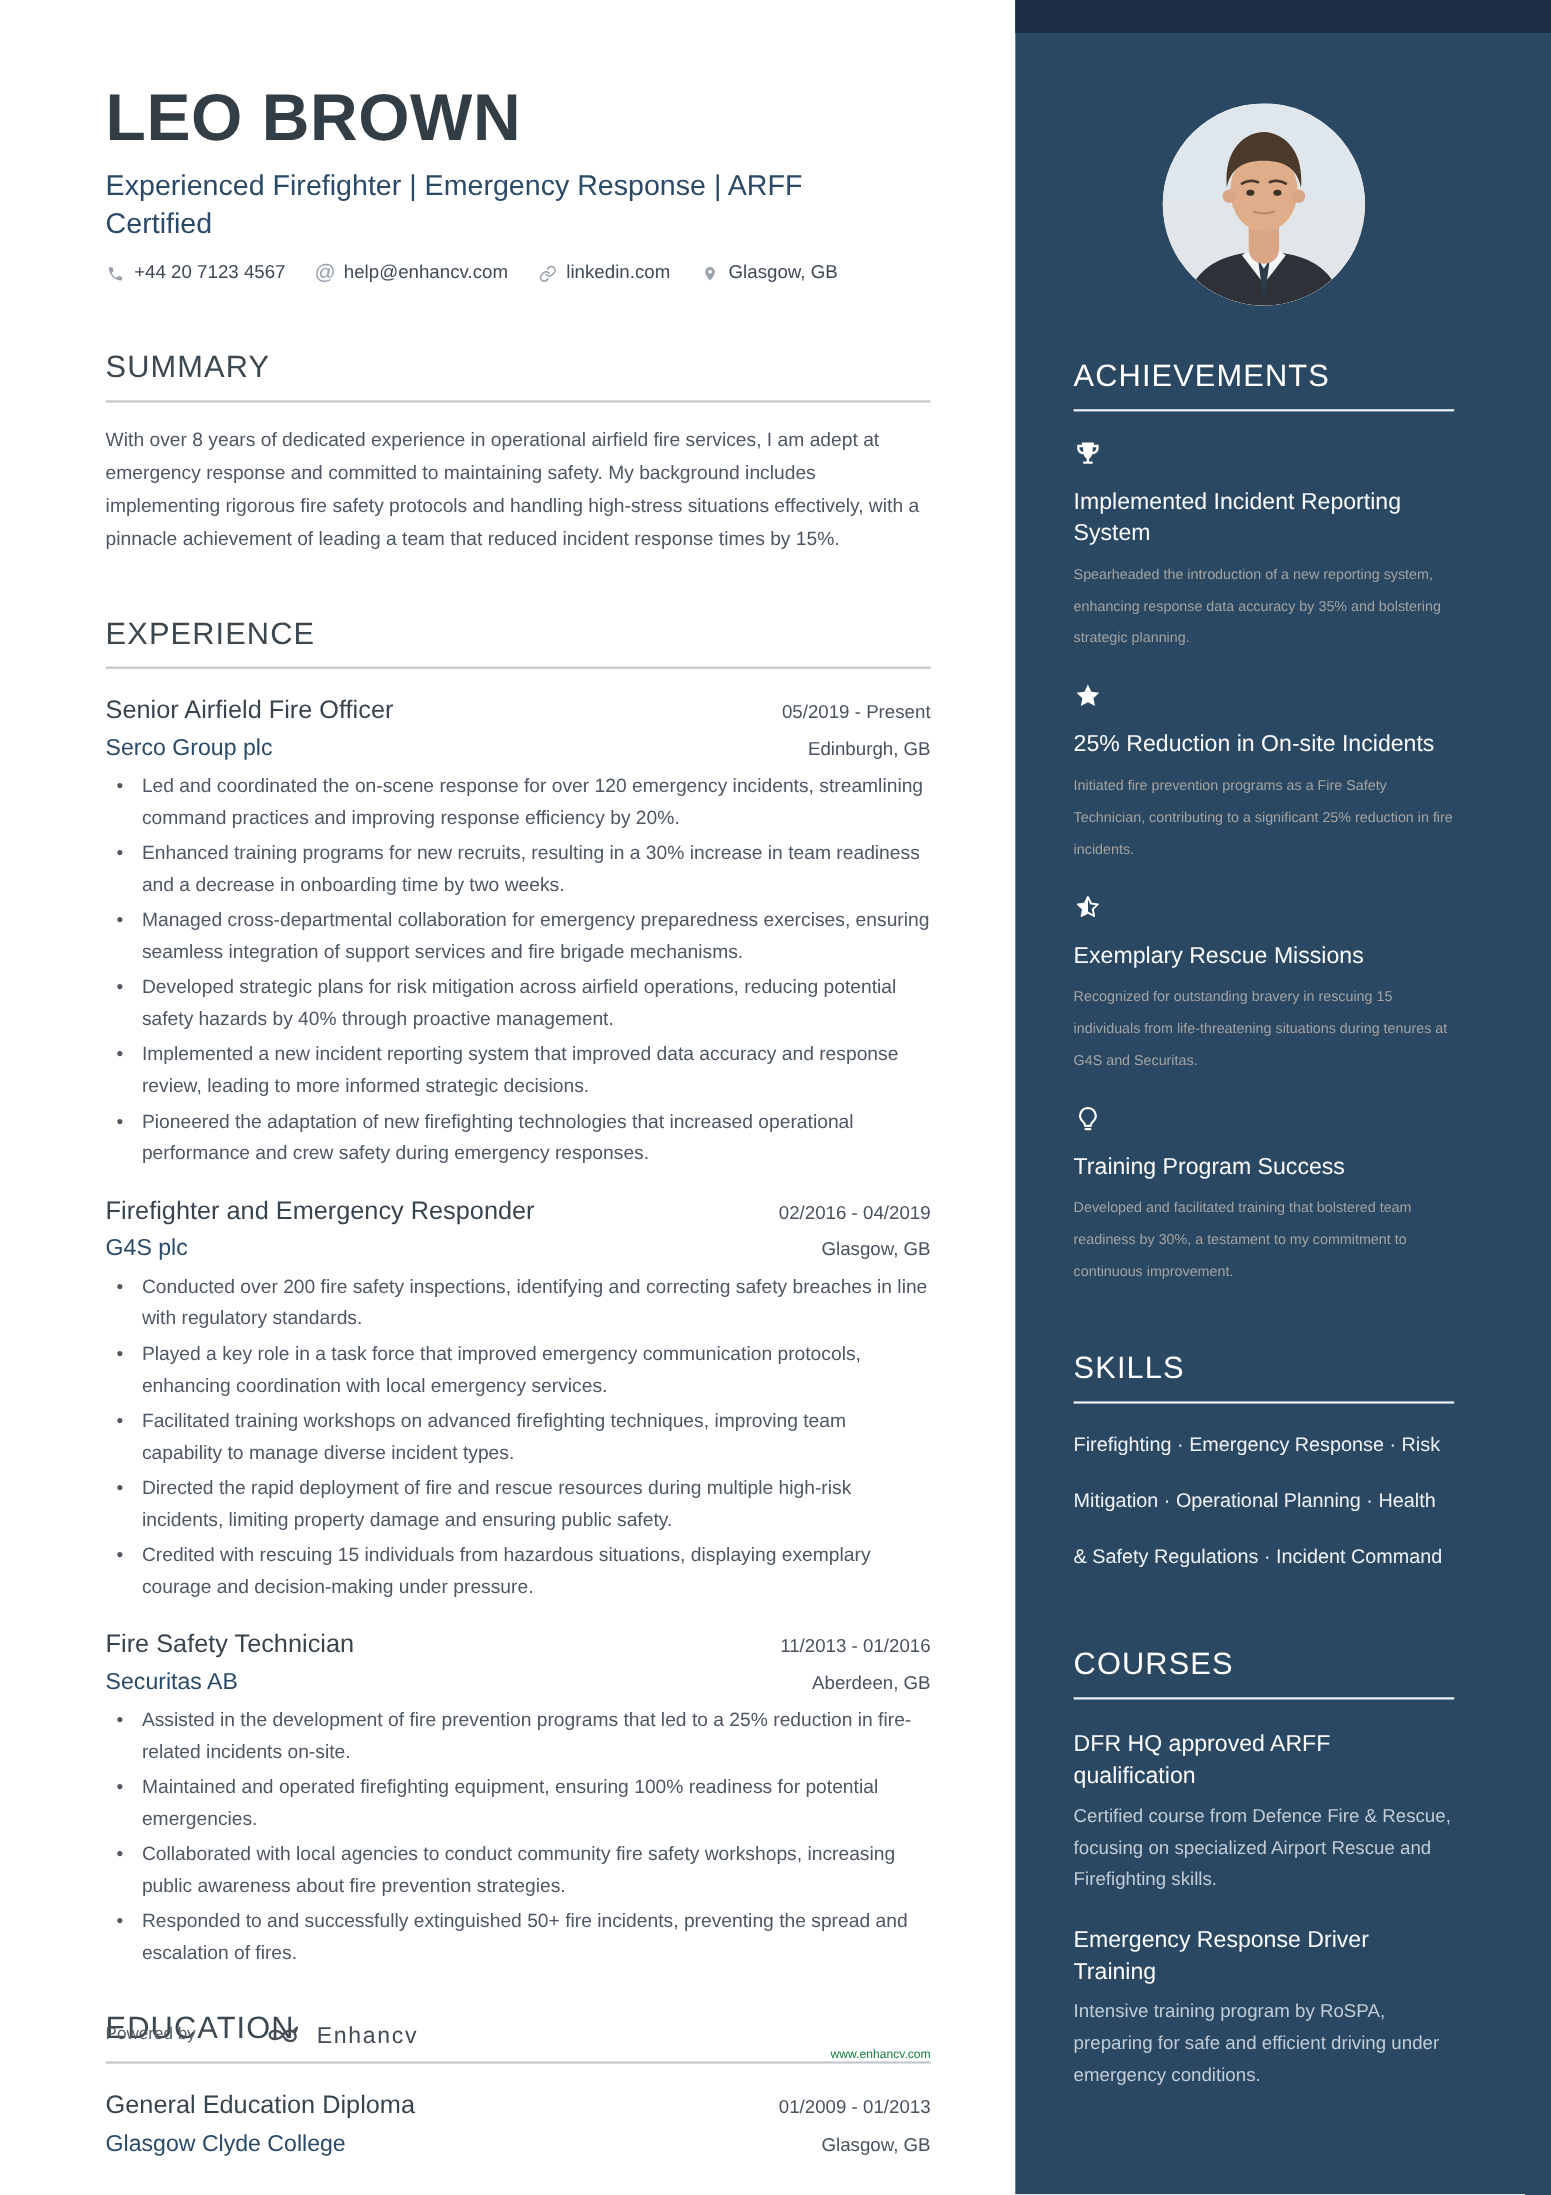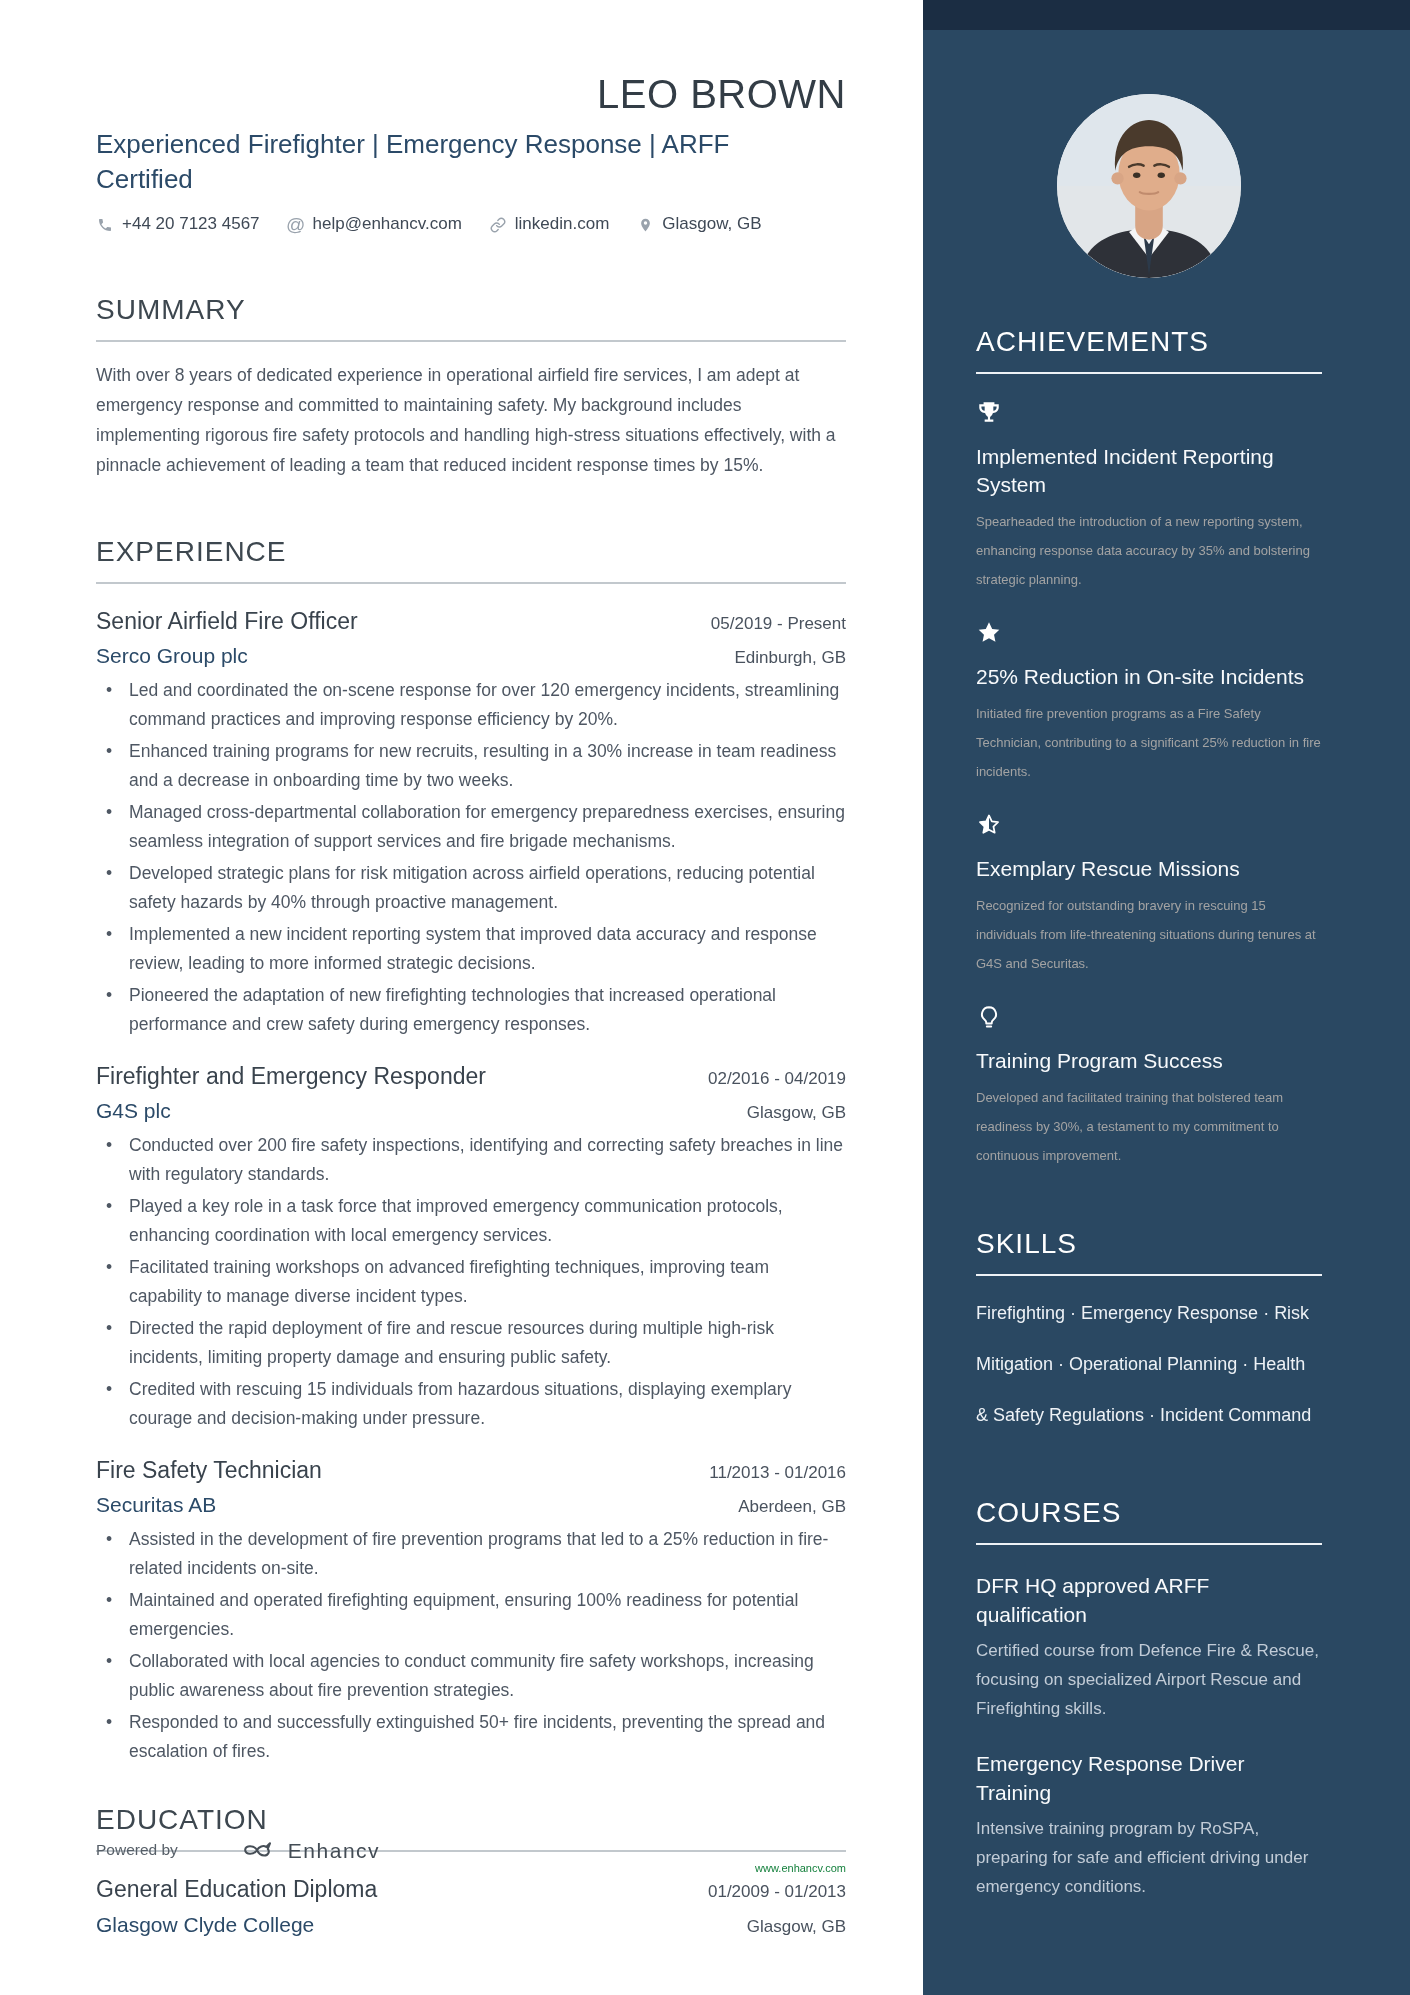--- a/index.html
+++ b/index.html
@@ -2,21 +2,21 @@
 <html><head>
 <meta charset="utf-8">
 <style>
   * { margin:0; padding:0; box-sizing:border-box; }
   html,body { width:1410px; height:1995px; }
   body { font-family:"Liberation Sans","DejaVu Sans",sans-serif; background:#fff; }
   .page { position:relative; width:1410px; height:1995px; display:flex; overflow:hidden; background:#fff; }
 
   
   .main { width:923px; padding:72px 77px 0 96px; position:relative; }
-  .name { font-size:40px; font-weight:400; color:#333d46; letter-spacing:.5px;text-align:right; }
+  .name { font-size:60px; font-weight:700; color:#333d46; letter-spacing:.5px; }
   .headline { font-size:26px; color:#2b4a68; line-height:35px; margin-top:10px; max-width:720px; }
   .contact-row { display:flex; align-items:center; gap:27px; margin-top:17px; }
   .contact-item { display:flex; align-items:flex-end; gap:8px; font-size:17px; color:#3f4956; }
   .contact-item .cicon { display:flex; align-items:center; justify-content:center; width:18px; height:18px; color:#99a2ac; }
   .at-glyph { font-size:19px; color:#99a2ac; line-height:18px; }
 
   .section { margin-top:60px; }
   .sec-head { font-size:28px; font-weight:400; color:#3d474f; letter-spacing:1px; }
   .rule { border:0; border-top:2px solid #c2c8cd; margin-top:14px; }
 

